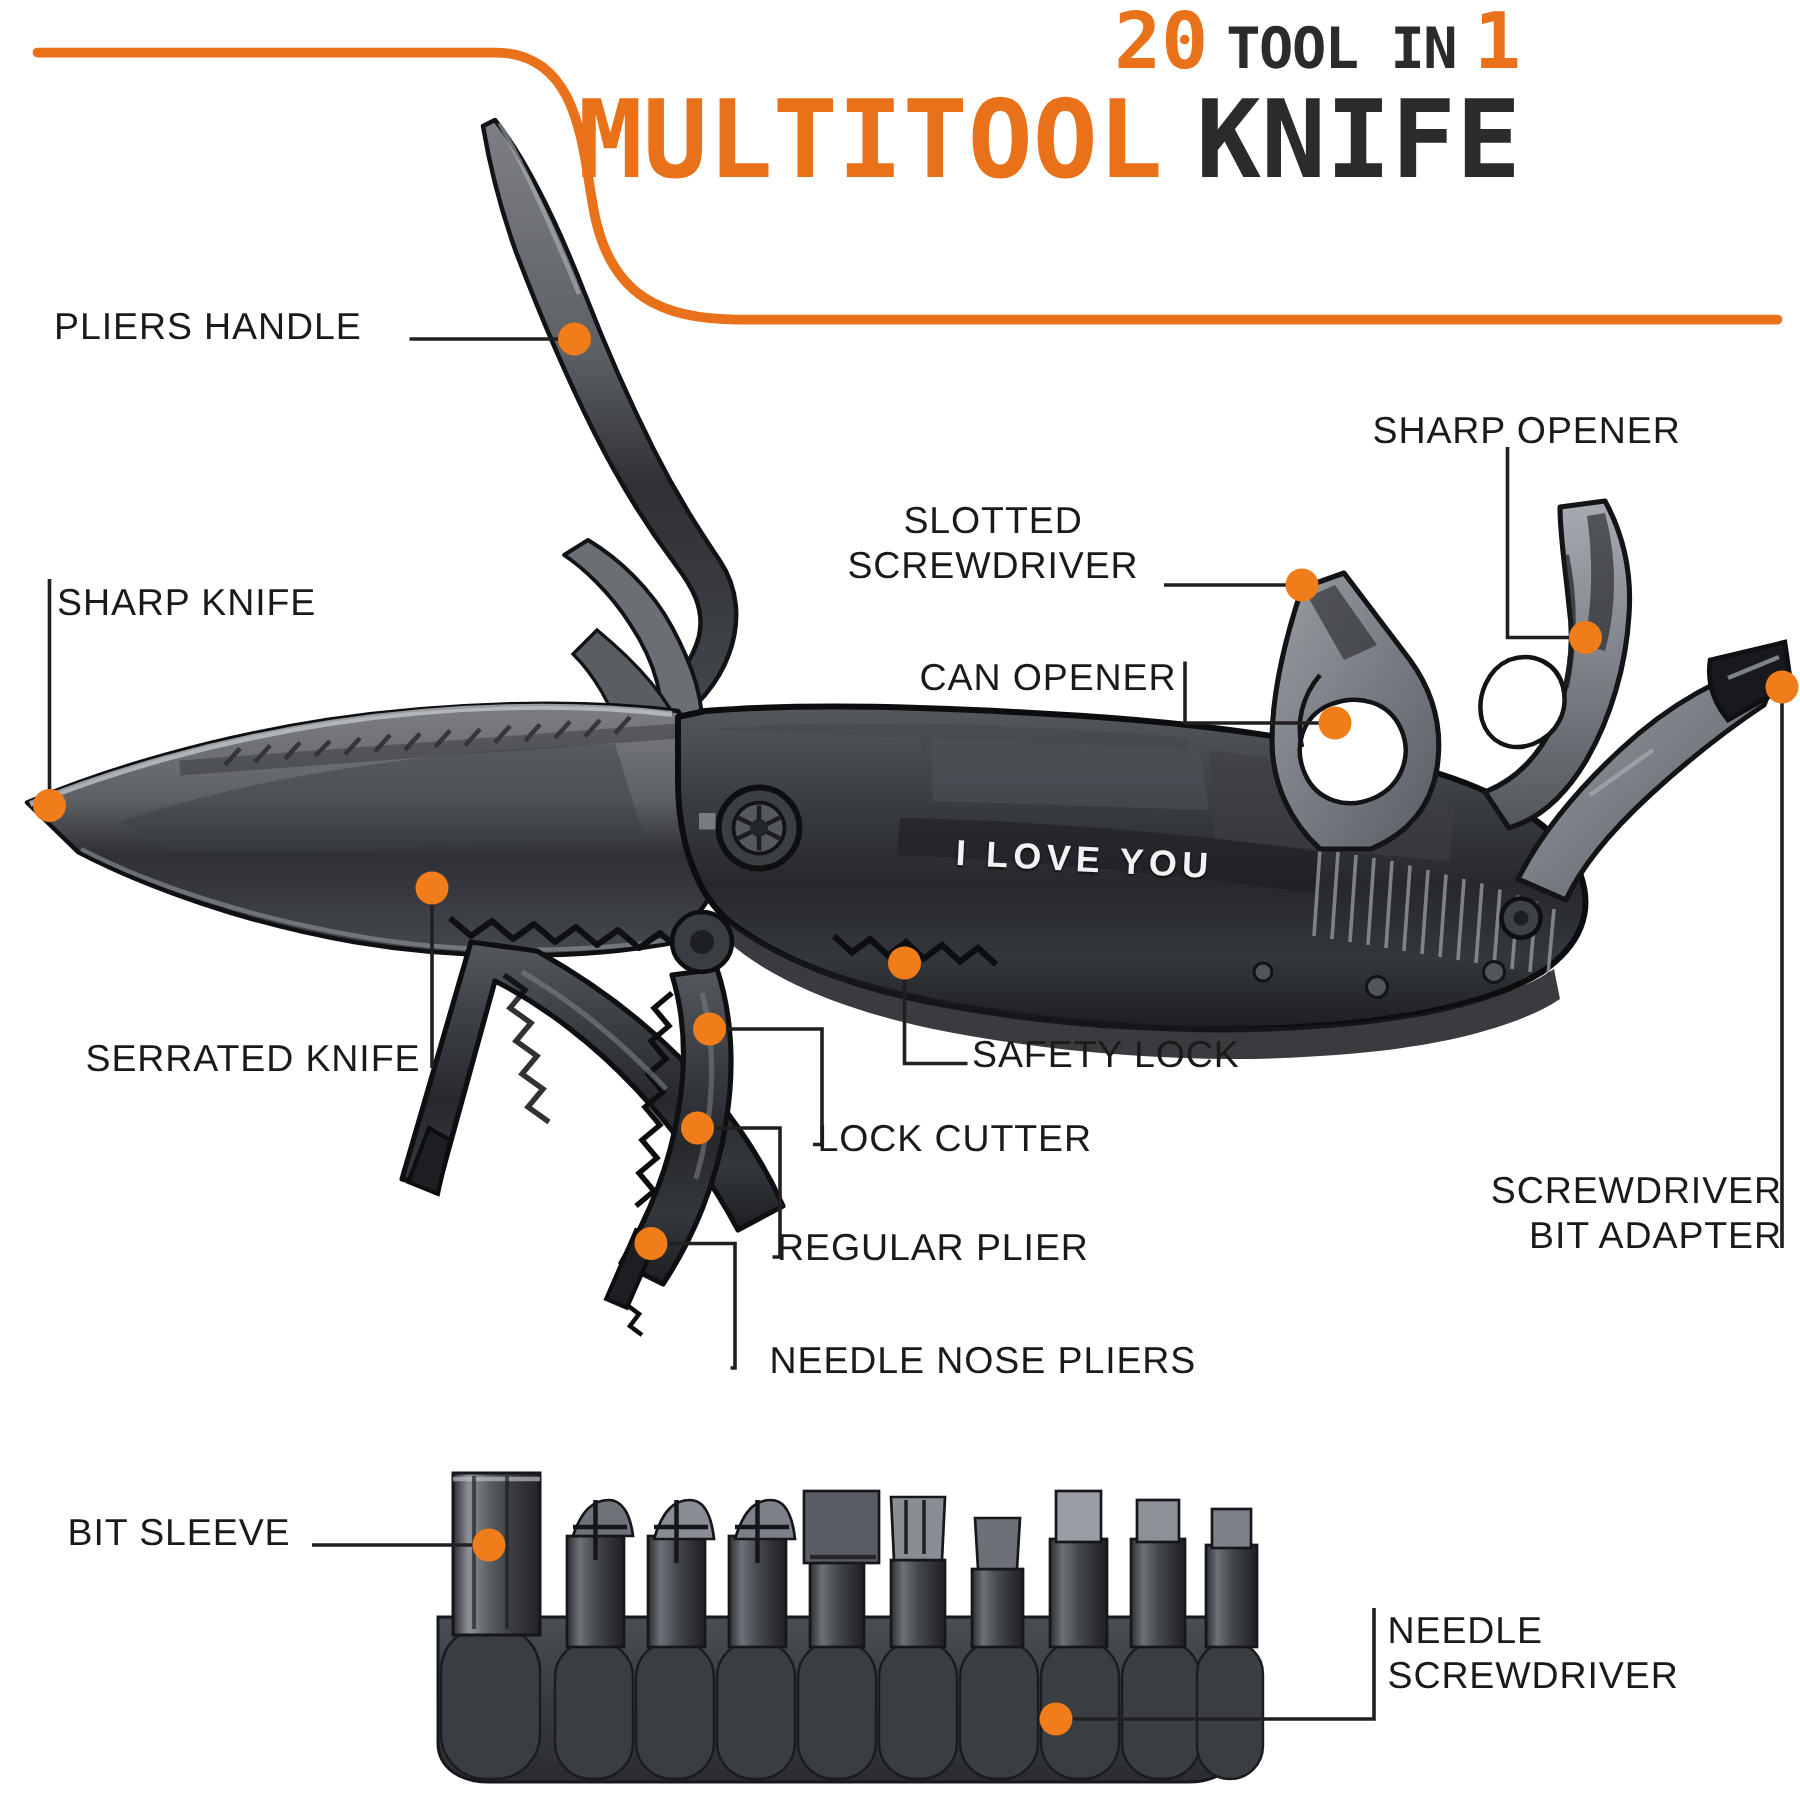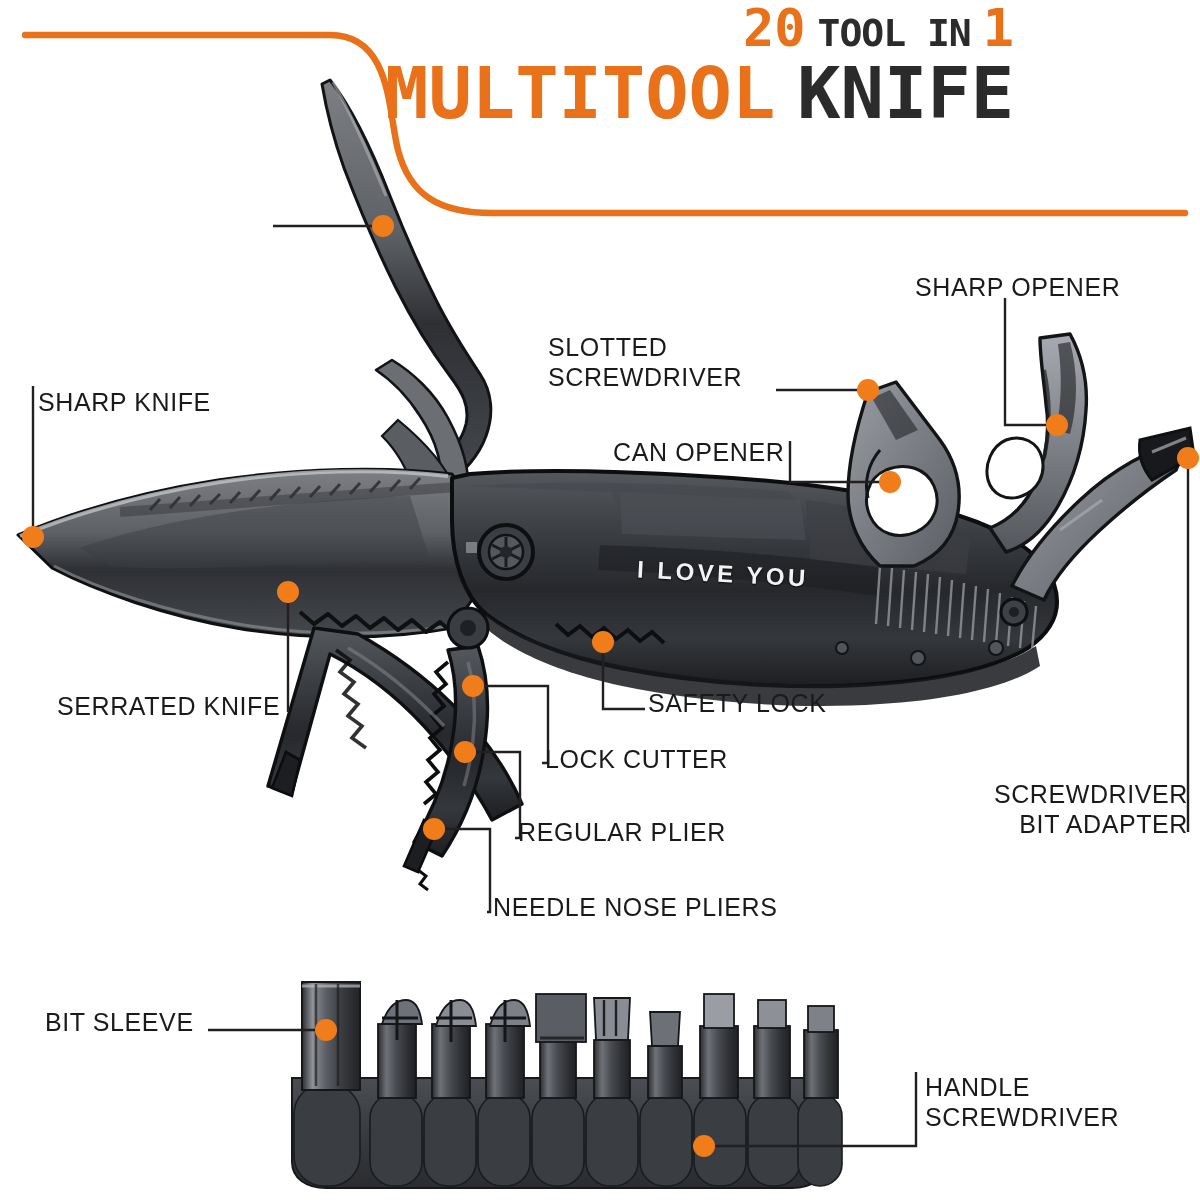--- a/index.html
+++ b/index.html
@@ -39,21 +39,21 @@
     position:absolute;
     font-family:"Liberation Sans",sans-serif;
     font-size:25px;
     font-weight:500;
     color:#1a1a1a;
     letter-spacing:0.6px;
     white-space:nowrap;
     line-height:1.18;
   }
   .lbl.r{text-align:right;}
-  .lbl.c{text-align:left;}
+  .lbl.c{text-align:center;}
 
   
   svg.layer{position:absolute;left:0;top:0;width:1200px;height:1200px;overflow:visible;}
   .lead{stroke:#231f20;stroke-width:2.4;fill:none;}
   .dot{fill:#F07D1A;stroke:none;}
   .orangeline{stroke:#E8711A;stroke-width:6.5;fill:none;stroke-linecap:round;}
 </style>
 </head>
 <body>
 
@@ -363,40 +363,41 @@
     <circle class="dot" cx="1057" cy="425" r="11"></circle>
     <circle class="dot" cx="1188" cy="458" r="11"></circle>
     <circle class="dot" cx="603" cy="642" r="11"></circle>
     <circle class="dot" cx="473" cy="686" r="11"></circle>
     <circle class="dot" cx="465" cy="752" r="11"></circle>
     <circle class="dot" cx="434" cy="829" r="11"></circle>
     <circle class="dot" cx="326" cy="1030" r="11"></circle>
     <circle class="dot" cx="704" cy="1146" r="11"></circle>
   </svg>
 
+  <div class="lbl" style="left:36px;top:204px;">PLIERS HANDLE</div>
   <div class="lbl" style="left:38px;top:388px;">SHARP KNIFE</div>
   <div class="lbl" style="left:57px;top:692px;">SERRATED KNIFE</div>
 
   <div class="lbl c" style="left:548px;top:333px;width:228px;">
     <span>SLOTTED</span><br>
     <span>SCREWDRIVER</span>
   </div>
 
   <div class="lbl" style="left:613px;top:438px;">CAN OPENER</div>
   <div class="lbl" style="left:915px;top:273px;">SHARP OPENER</div>
 
   <div class="lbl r" style="left:948px;top:780px;width:240px;">
     <span>SCREWDRIVER</span><br>
     <span>BIT ADAPTER</span>
   </div>
 
   <div class="lbl" style="left:648px;top:689px;">SAFETY LOCK</div>
   <div class="lbl" style="left:545px;top:745px;">LOCK CUTTER</div>
   <div class="lbl" style="left:518px;top:818px;">REGULAR PLIER</div>
-  <div class="lbl" style="left:493px;top:893px;">NEEDLE NOSE PLIERS</div>
+  <div class="lbl" style="left:493px;top:893px;padding-left:20px;">NEEDLE NOSE PLIERS</div>
   <div class="lbl" style="left:45px;top:1008px;">BIT SLEEVE</div>
 
   <div class="lbl" style="left:925px;top:1073px;">
-    <span>HANDLE</span><br>
+    <span>NEEDLE</span><br>
     <span>SCREWDRIVER</span>
   </div>
 
 </div>
 
 </body></html>

